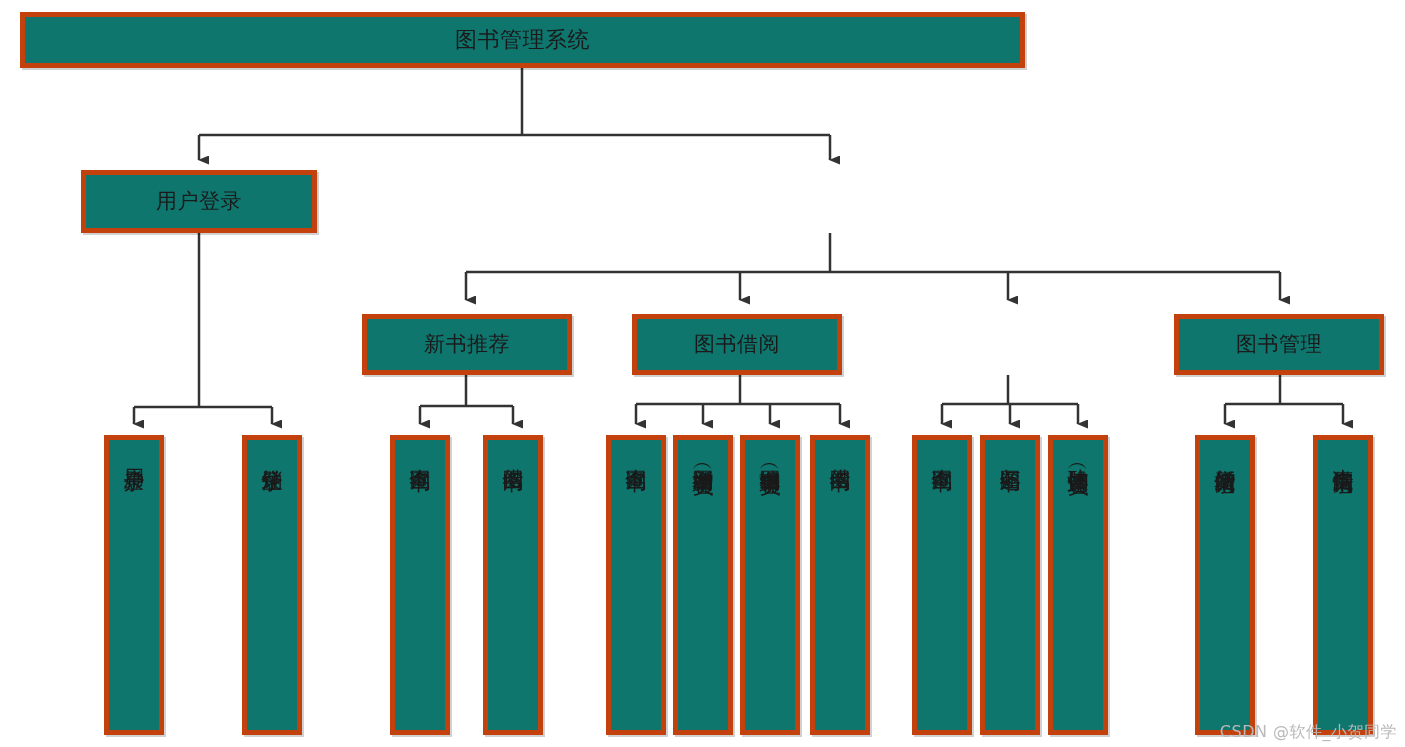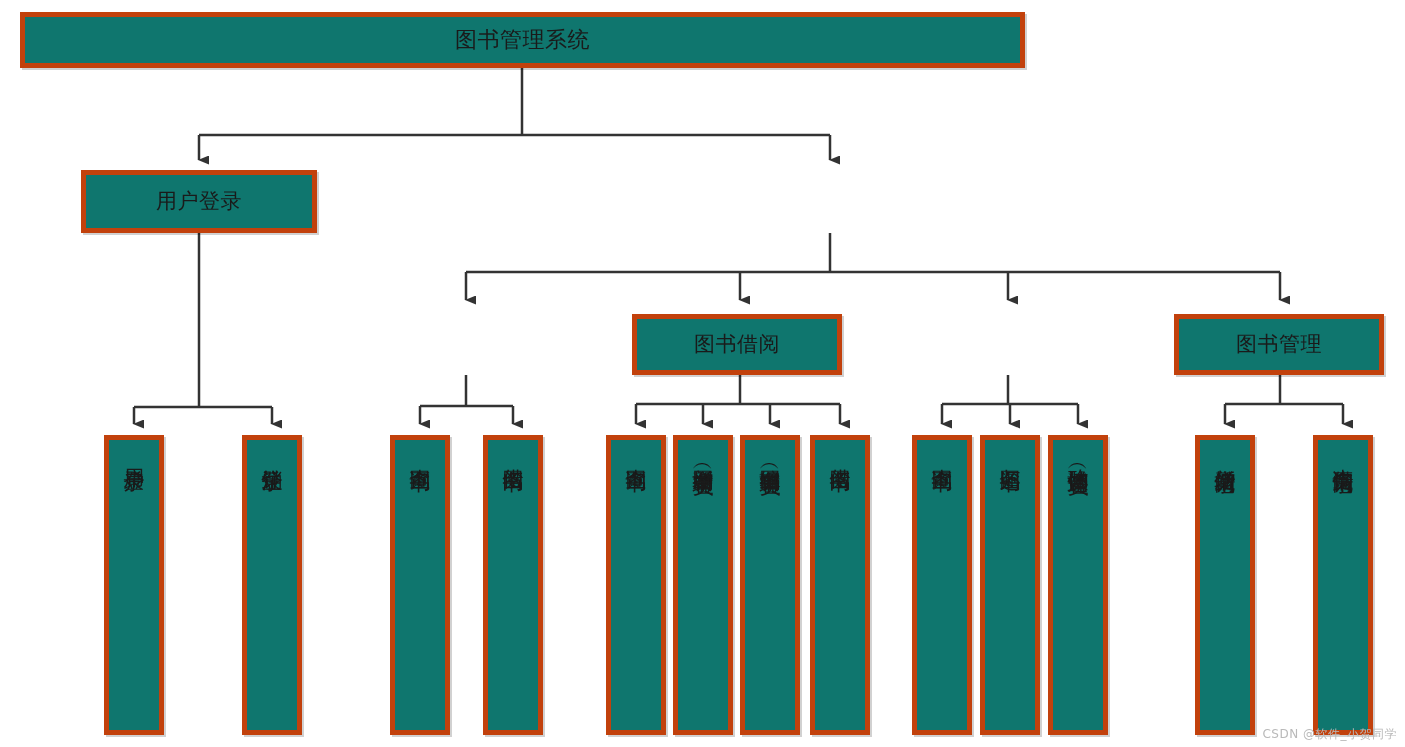--- a/index.html
+++ b/index.html
@@ -58,21 +58,21 @@
     font-size: 21px;
     line-height: 1.05;
     letter-spacing: 1px;
     max-height: 100%;
   }
   .node.root .node-label { font-size: 22px; }
   .watermark {
     position: absolute;
     right: 8px;
     bottom: 4px;
-    font-size: 12px;
+    font-size: 16px;
     color: #b9b9b9;
     white-space: nowrap;
     letter-spacing: 0.5px;
   }
 </style>
 </head>
 <body>
 
 <div id="diagram-root">
 
@@ -127,20 +127,23 @@
   </svg>
 
   <div class="node horizontal root" style="left:20px; top:12px; width:1005px; height:56px;">
     <span class="node-label">图书管理系统</span>
   </div>
 
   <div class="node horizontal" style="left:81px; top:170px; width:236px; height:63px;">
     <span class="node-label">用户登录</span>
   </div>
 
+  <div class="node horizontal" style="left:362px; top:314px; width:210px; height:61px;">
+    <span class="node-label">新书推荐</span>
+  </div>
   <div class="node horizontal" style="left:632px; top:314px; width:210px; height:61px;">
     <span class="node-label">图书借阅</span>
   </div>
   <div class="node horizontal" style="left:1174px; top:314px; width:210px; height:61px;">
     <span class="node-label">图书管理</span>
   </div>
 
   <div class="node vertical" style="left:104px; top:435px; width:60px; height:300px;">
     <span class="node-label">用户登录</span>
   </div>

